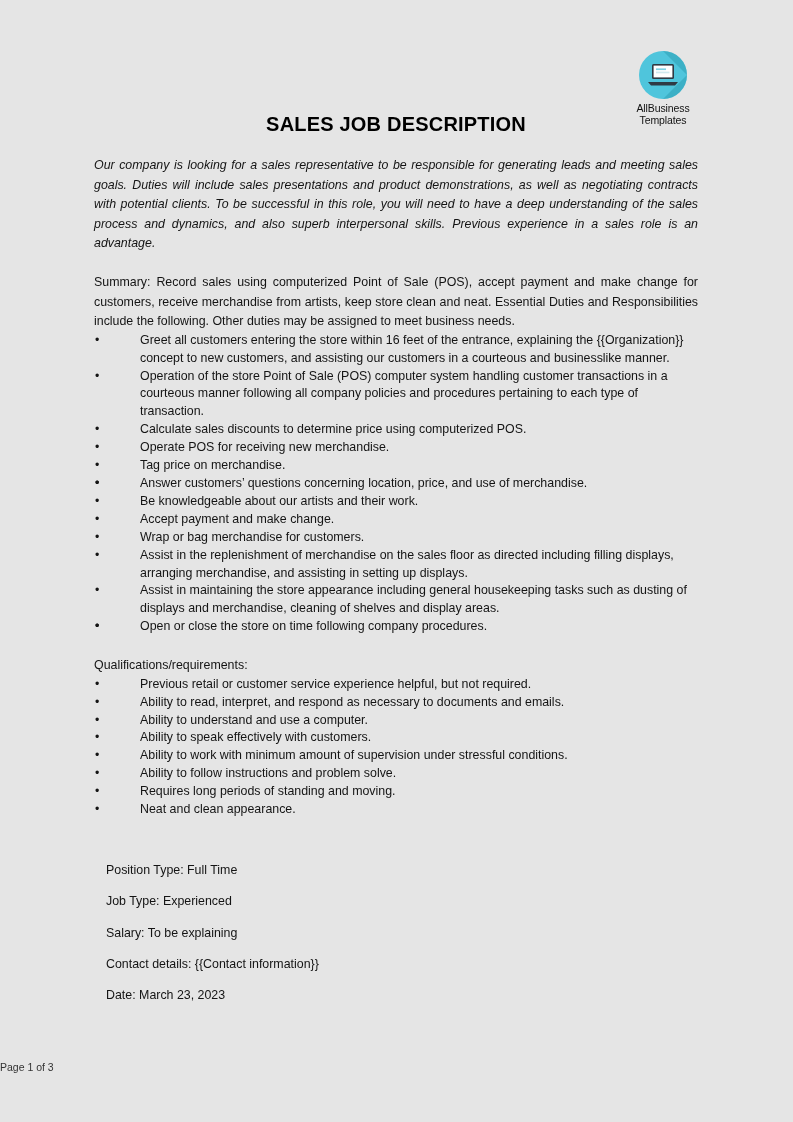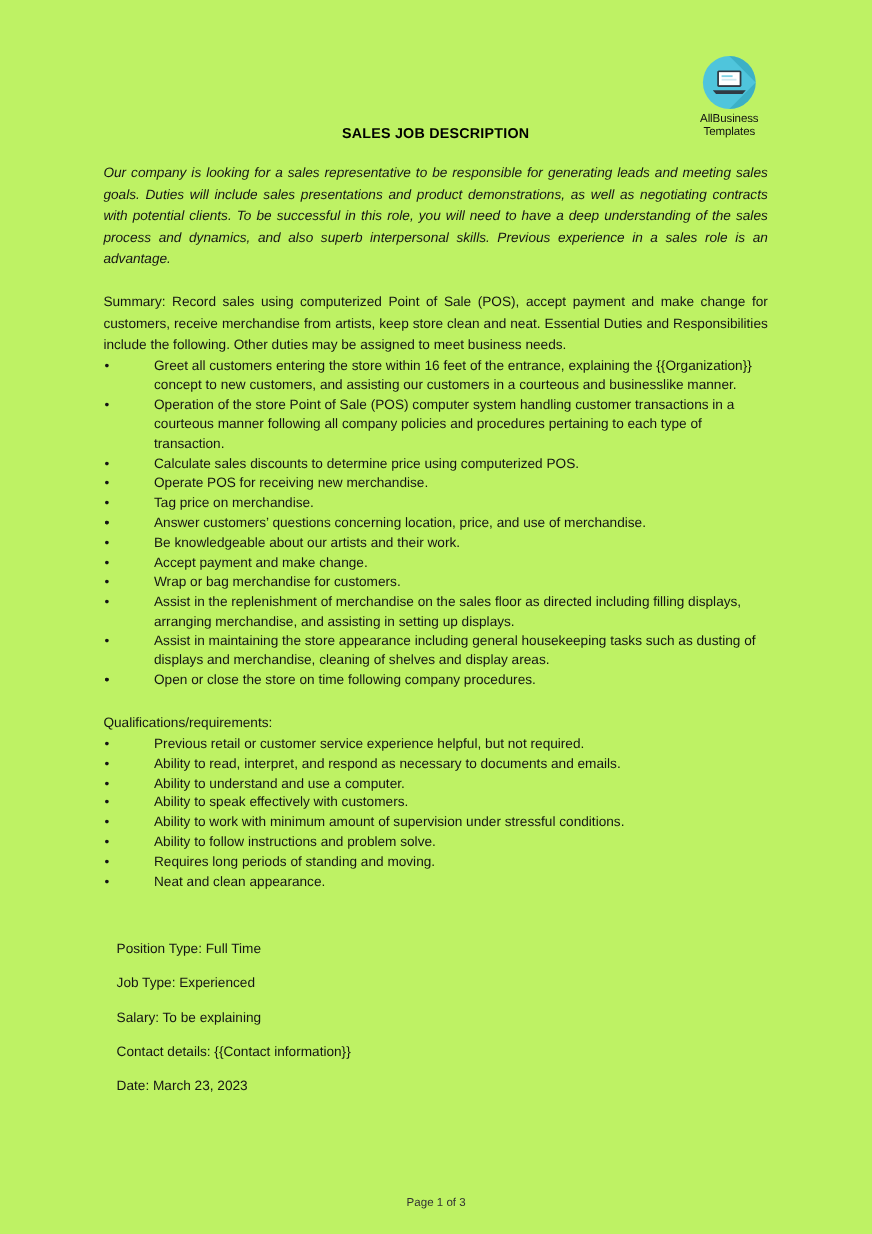--- a/index.html
+++ b/index.html
@@ -8,21 +8,21 @@
     background: #ffffff;
   }
   body {
     font-family: "Liberation Sans", sans-serif;
     color: #000000;
   }
   .page {
     position: relative;
     width: 793px;
     height: 1122px;
-    background: #bef264;
+    background: #e5e5e5;
     overflow: hidden;
   }
 
   
   .logo-block {
     position: absolute;
     left: 615px;
     top: 50px;
     width: 96px;
     text-align: center;
@@ -46,21 +46,21 @@
   
   .doc {
     position: absolute;
     left: 94px;
     top: 0;
     width: 604px;
   }
 
   .doc-title {
     text-align: center;
-    font-size: 13px;
+    font-size: 20px;
     font-weight: bold;
     letter-spacing: 0.2px;
     margin: 0;
     padding-top: 113px;
     color: #000000;
   }
 
   p.para {
     font-size: 12.4px;
     line-height: 19.6px;
@@ -114,24 +114,22 @@
     color: #141414;
   }
   .req-lines div { margin: 12px; }
 
   
   .footer {
     position: absolute;
     left: 0;
     top: 1061px;
     width: 793px;
-    text-align: center;
     font-size: 10.5px;
     color: #333333;
-    margin-top: 26px;
   }
 </style>
 </head>
 <body>
 
 <div class="page">
 
   <div class="logo-block">
     <div class="logo-mark">
       <svg width="50" height="50" viewBox="0 0 50 50" aria-hidden="true">

